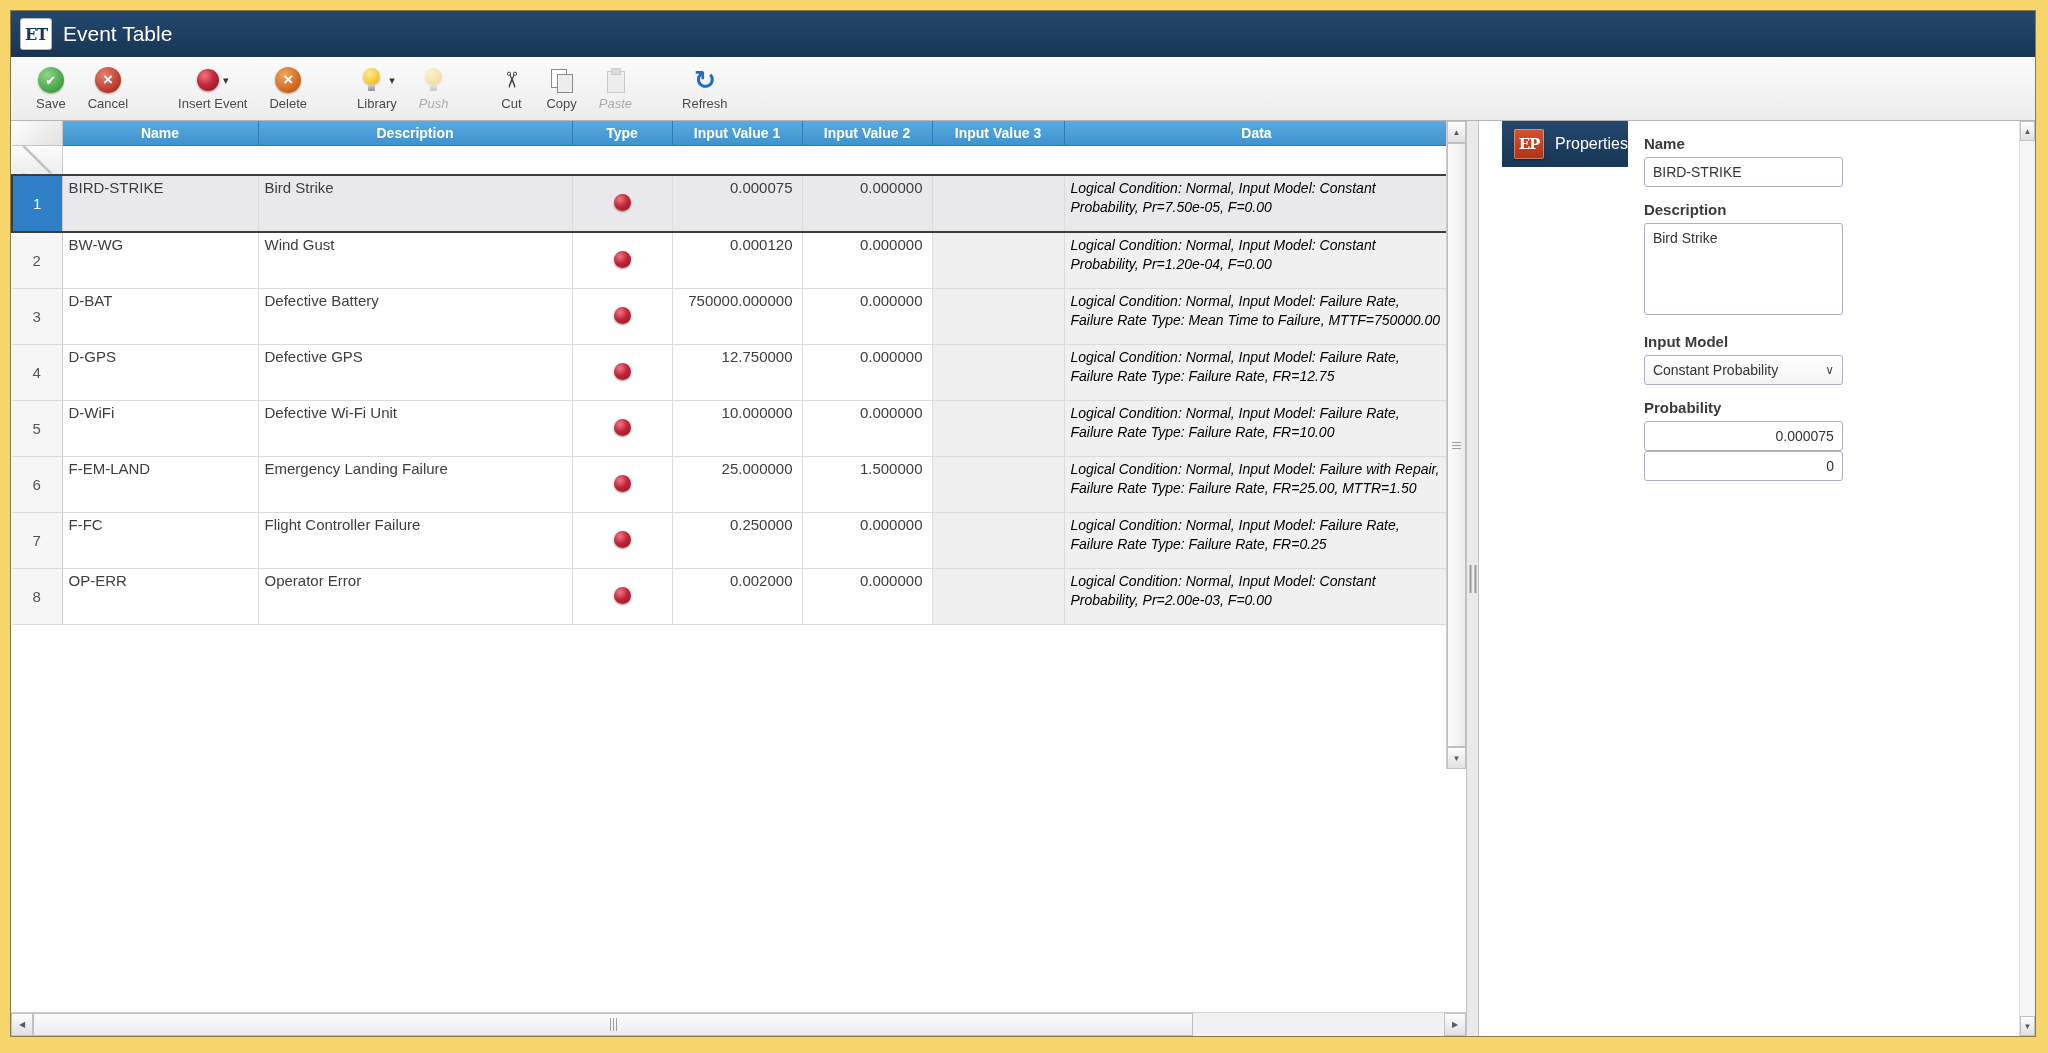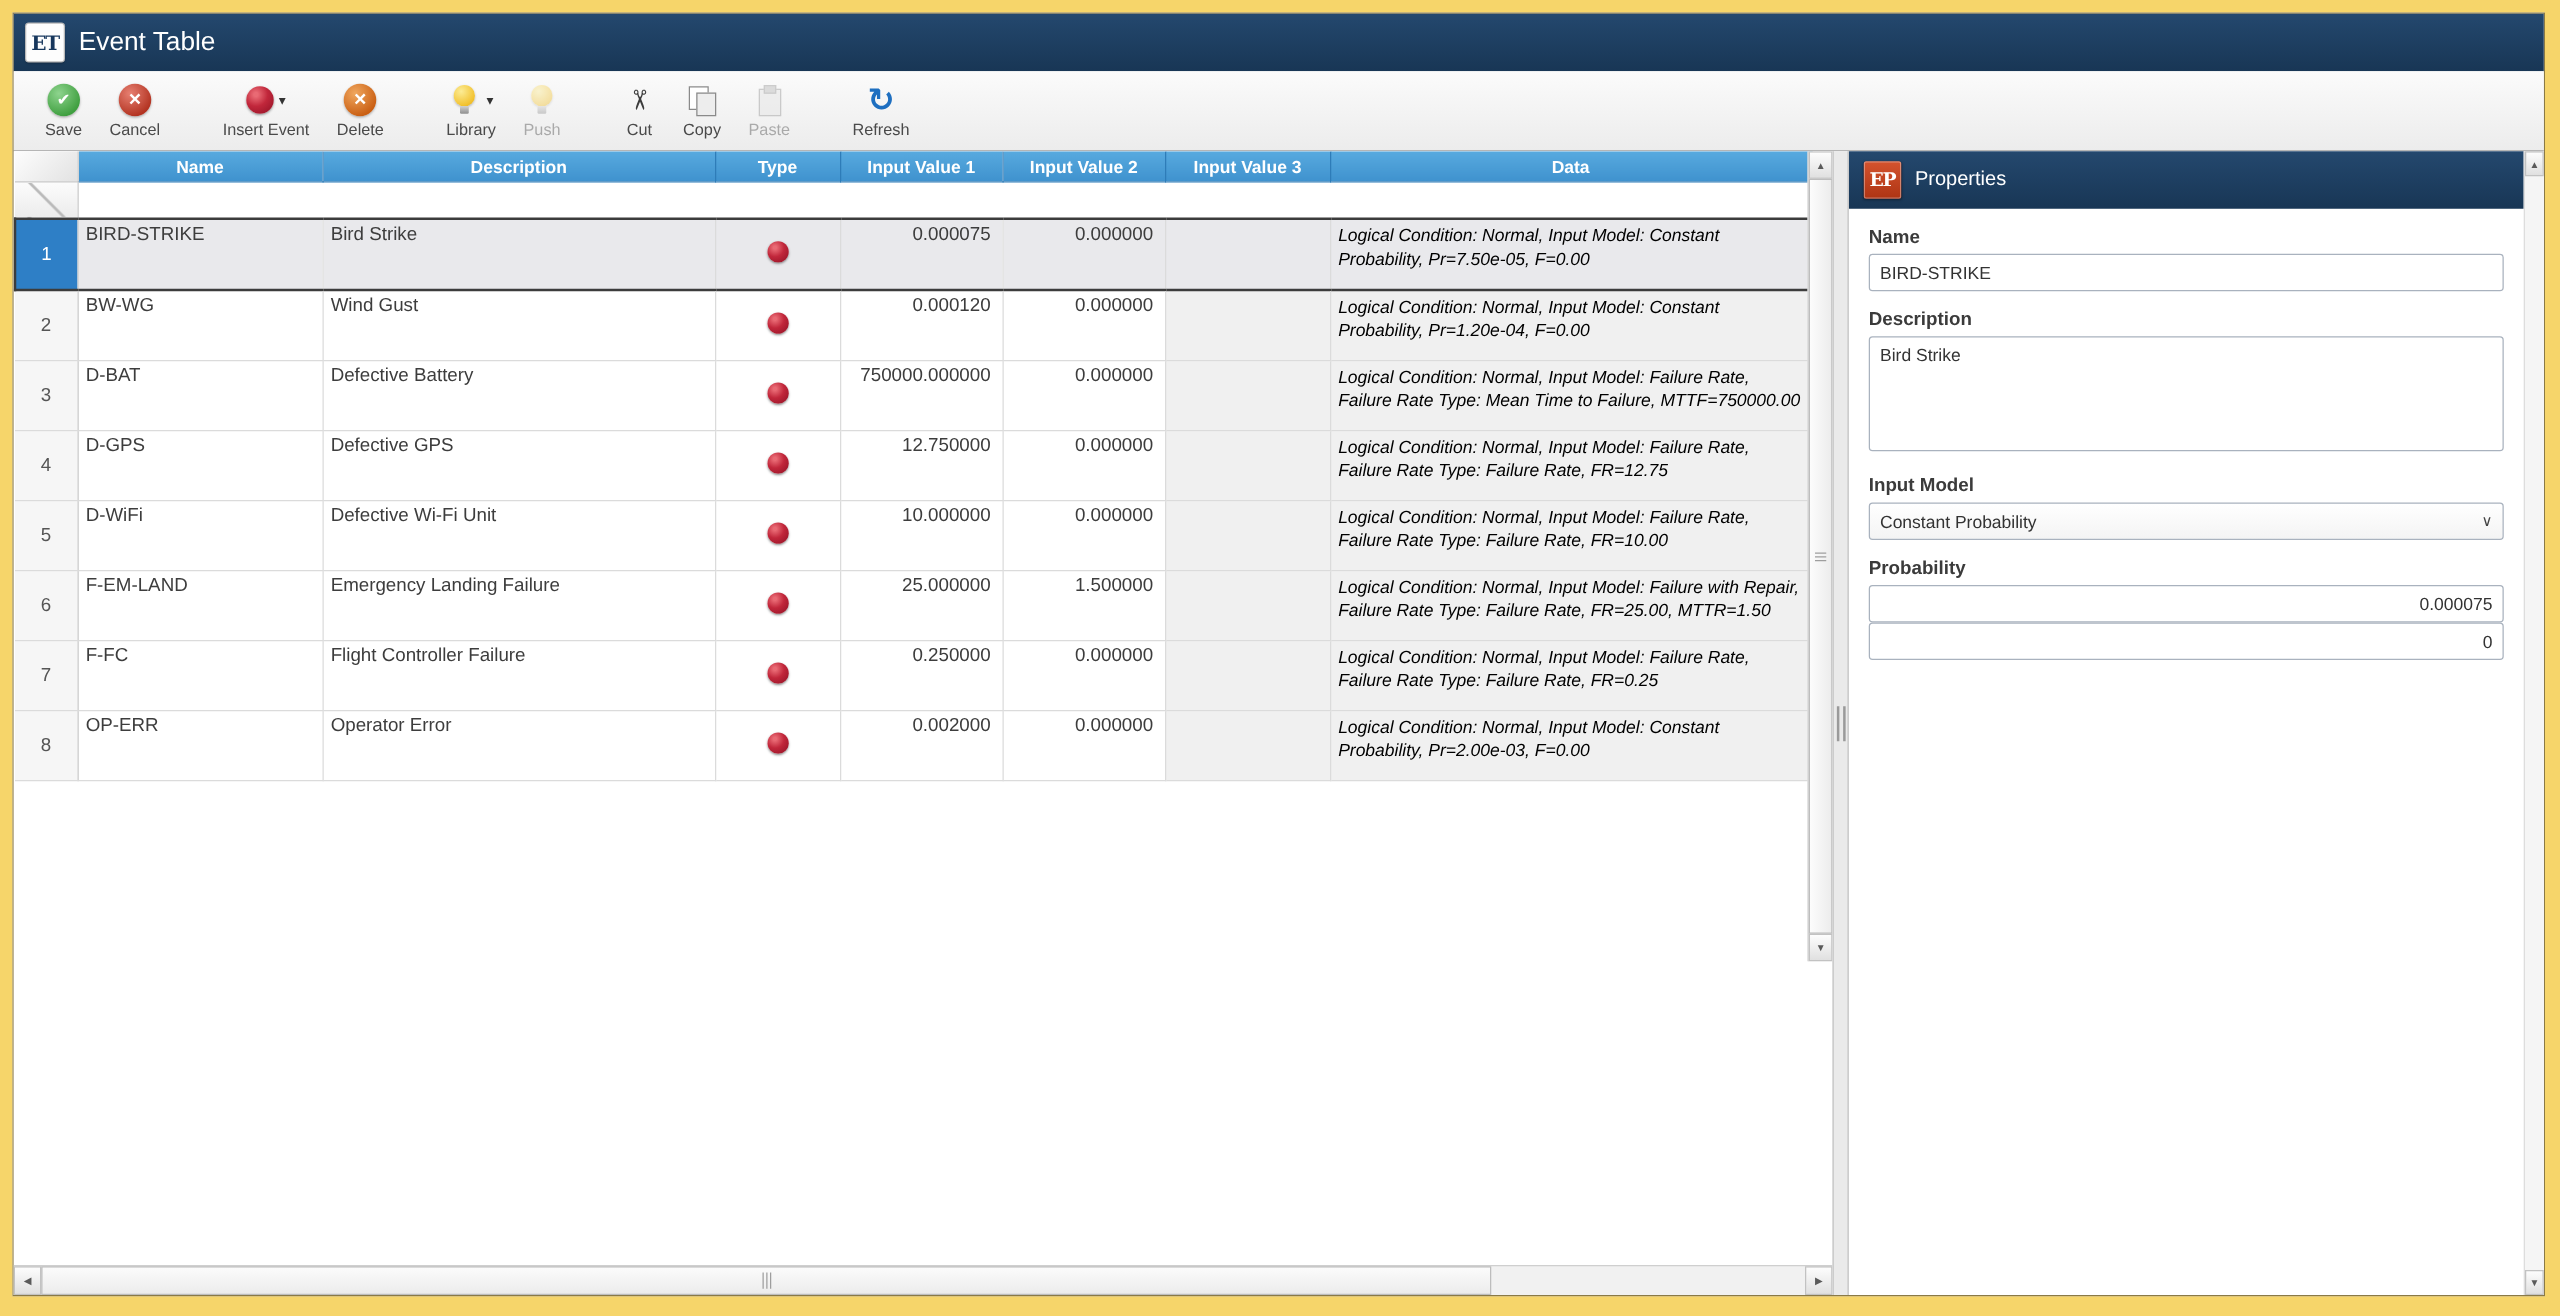--- a/index.html
+++ b/index.html
@@ -33,21 +33,21 @@
 
   
   .toolbar {
     height:64px; flex:none;
     background:linear-gradient(#FBFBFB,#ECECEC);
     border-bottom:1px solid #B5B5B5;
     display:flex; align-items:flex-start; padding:6px 0 0 14px;
   }
   .tbtn { display:flex; flex-direction:column; align-items:center; padding:2px 9px; margin:0 2px; cursor:default; }
   .tbtn.group { margin-left:30px; }
-  .tbtn.disabled { opacity:.42; }
+  .tbtn.disabled { opacity:.42;font-style:italic; }
   .ticon-row { height:30px; display:flex; align-items:center; gap:4px; }
   .tlabel { font-size:13px; color:#4a4a4a; margin-top:1px; white-space:nowrap; }
   .caret { font-size:11px; color:#333; }
   .ticon { width:26px; height:26px; display:flex; align-items:center; justify-content:center; position:relative; }
   .save-icon { border-radius:50%; background:radial-gradient(circle at 35% 30%, #8ED48E, #3E9E3E 75%); box-shadow:0 1px 2px rgba(0,0,0,.3); }
   .save-icon::before { content:"\2714"; color:#fff; font-size:13px; }
   .cancel-icon { border-radius:50%; background:radial-gradient(circle at 35% 30%, #E78072, #B23220 75%); box-shadow:0 1px 2px rgba(0,0,0,.3); }
   .cancel-icon::before { content:"\00D7"; color:#fff; font-size:17px; font-weight:bold; }
   .insert-event-icon { width:22px; height:22px; border-radius:50%; background:radial-gradient(circle at 35% 30%, #E96A74 8%, #C1273B 45%, #8E1024); box-shadow:0 1px 2px rgba(0,0,0,.4); }
   .delete-icon { border-radius:50%; background:radial-gradient(circle at 35% 30%, #F0A75E, #C95E12 75%); box-shadow:0 1px 2px rgba(0,0,0,.3); }
@@ -127,21 +127,21 @@
   .hscroll .sb-right { position:absolute; right:0; top:0; bottom:0; width:22px; }
   .hthumb { position:absolute; left:22px; top:0; bottom:0; width:1160px; background:linear-gradient(#FBFBFB,#ECECEC); border:1px solid #BDBDBD; }
   .hthumb::after { content:""; position:absolute; top:4px; bottom:4px; left:50%; border-left:1px solid #9E9E9E; box-shadow:3px 0 0 #9E9E9E, -3px 0 0 #9E9E9E; }
 
   
   .splitter { width:13px; flex:none; background:#EAEAEA; border-left:1px solid #C2C2C2; border-right:1px solid #C2C2C2; position:relative; }
   .splitter .grip { position:absolute; top:50%; left:50%; transform:translate(-50%,-50%); width:7px; height:28px; border-left:2px solid #9A9A9A; border-right:2px solid #9A9A9A; }
 
   
   .props { width:556px; flex:none; background:#fff; display:flex; }
-  .props-main { flex:1; display:flex; flex-direction:column; min-width:0; }
+  .props-main { flex:1; display:flex; flex-direction:row; min-width:0;margin-left:23px; }
   .props-header {
     height:46px; flex:none; background:linear-gradient(#24486E,#183655);
     display:flex; align-items:center; gap:11px; padding-left:12px;
   }
   .ep-icon {
     width:30px; height:30px; border-radius:2px;
     background:linear-gradient(#D4532E,#AE3414);
     box-shadow:inset 0 0 0 1px rgba(255,255,255,.35), 0 1px 2px rgba(0,0,0,.4);
     display:flex; align-items:center; justify-content:center;
     font-family:"DejaVu Serif","Liberation Serif",serif; font-weight:bold;

